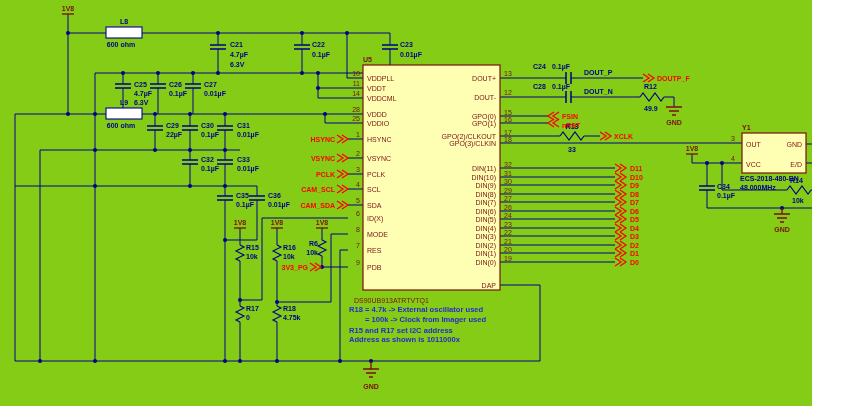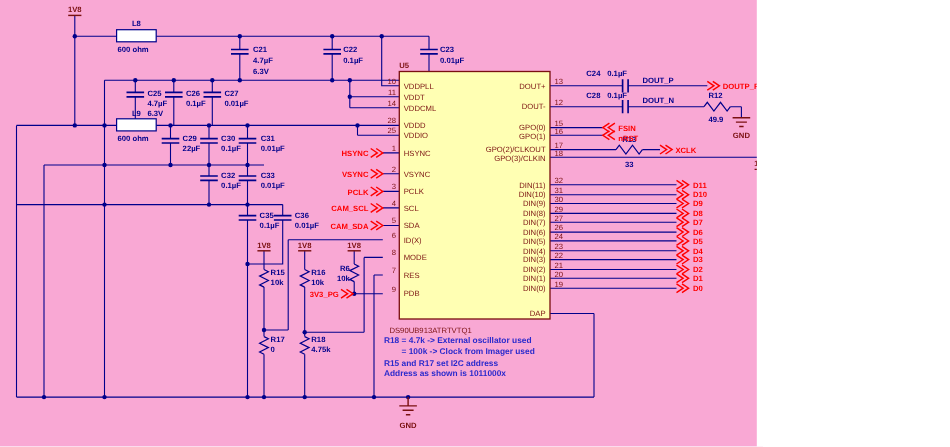--- a/index.html
+++ b/index.html
@@ -1,16 +1,16 @@
 <!DOCTYPE html>
 <html><head>
 <meta charset="utf-8">
 <style>
   html,body{margin:0;padding:0;background:#ffffff}
-  .stage{width:688px;height:406px;position:relative;background:#f9a8d4;overflow:hidden}
+  .stage{width:812px;height:406px;position:relative;background:#84cc16;overflow:hidden}
   svg{display:block}
   text{font-family:"Liberation Sans","DejaVu Sans",sans-serif;font-size:7px}
   .t{fill:#00008B;font-weight:bold}                 
   .m{fill:#7A1010;font-size:7px}                    
   .mb{fill:#7A1010;font-weight:bold}                
   .r{fill:#FF0000;font-weight:bold}                 
   .p{fill:#7A1010;font-weight:bold}                 
   .b{fill:#2A2ACD;font-weight:bold;font-size:7.6px} 
   .e{text-anchor:end}.c{text-anchor:middle}
   .w{stroke:#00008B;stroke-width:1;fill:none}       

